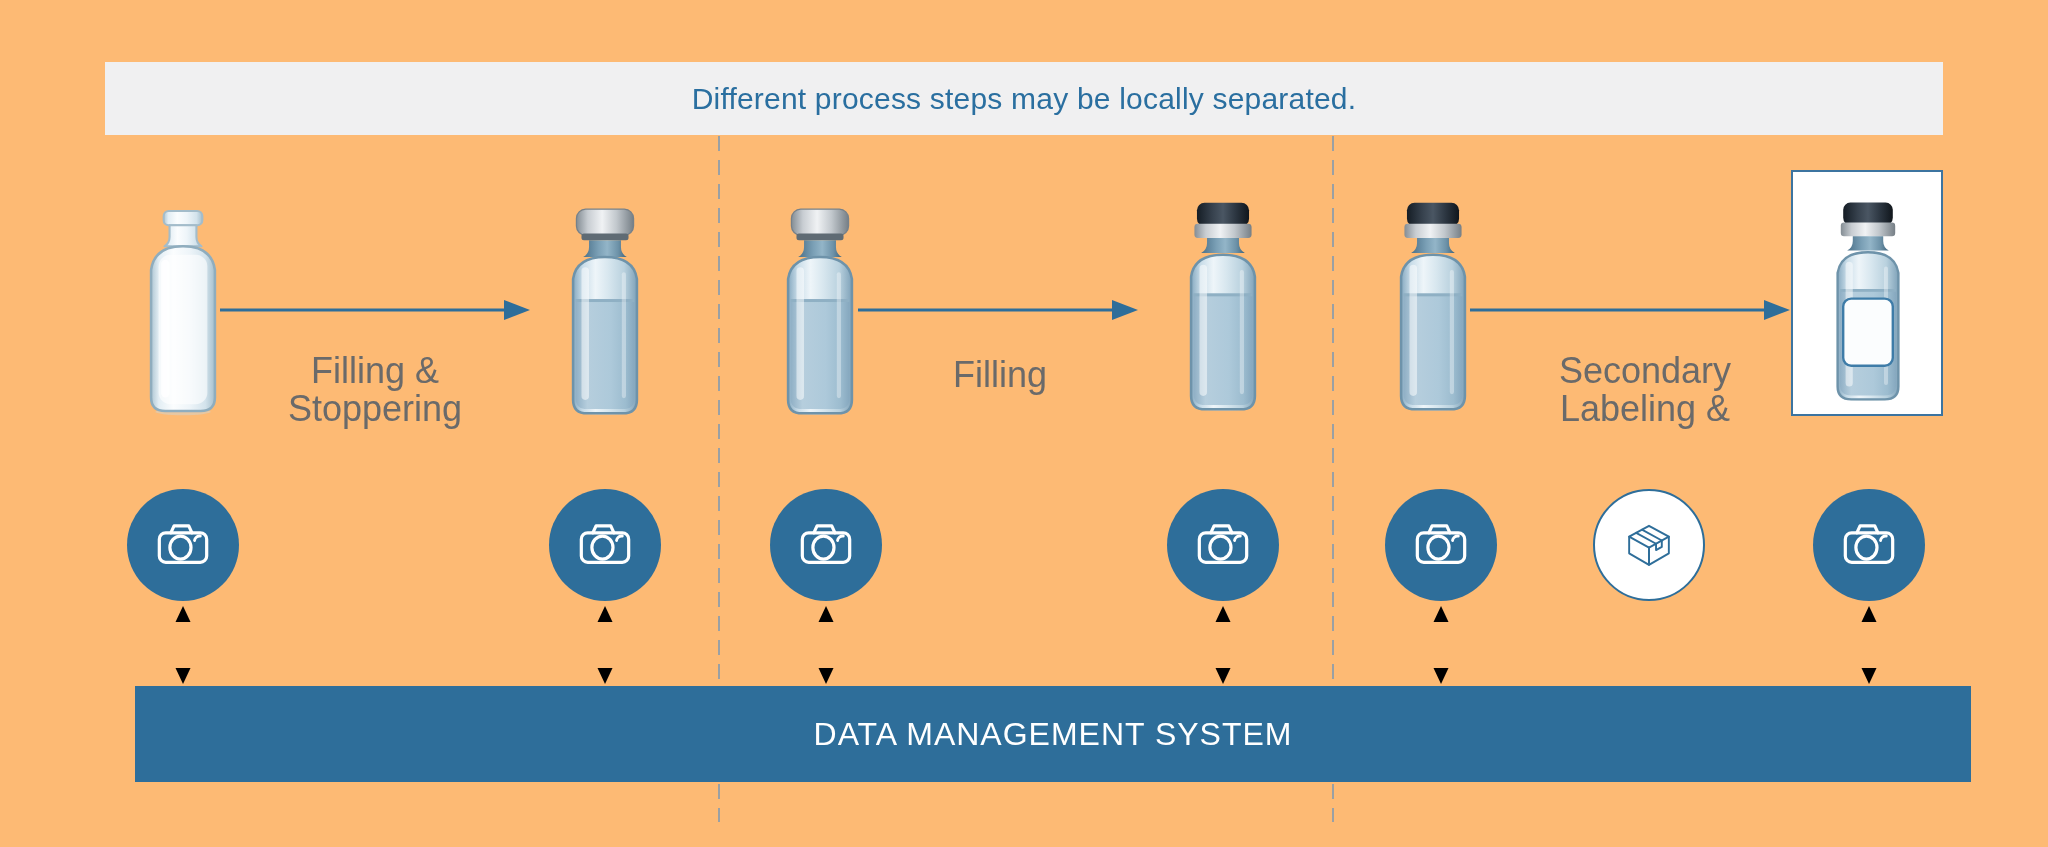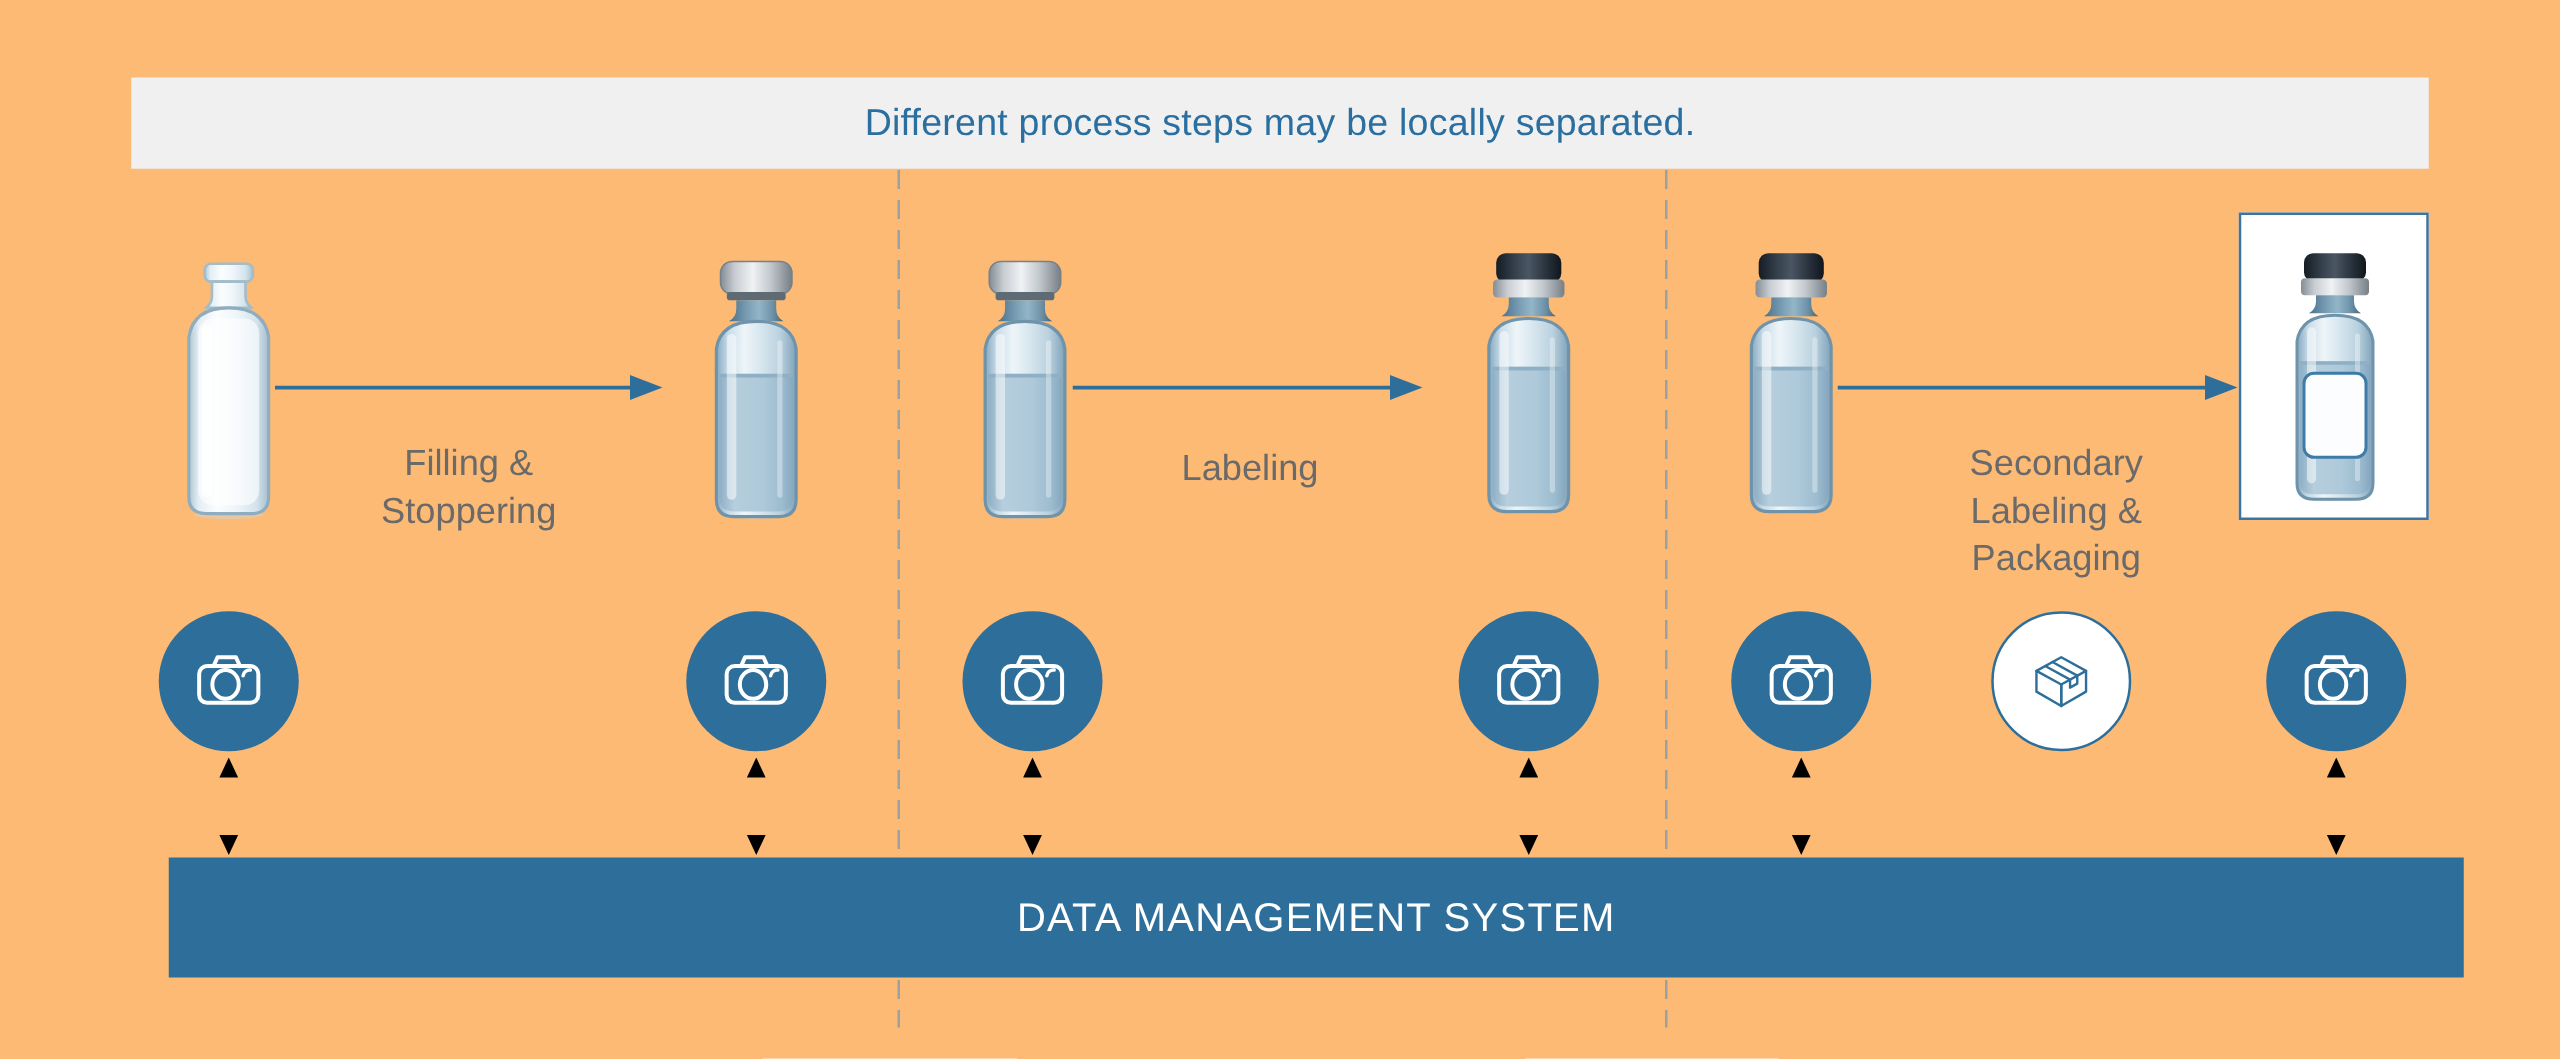--- a/index.html
+++ b/index.html
@@ -43,21 +43,21 @@
   
   .harrow{position:absolute;top:298px;height:24px;z-index:2;}
   .a-1{left:220px;width:310px;}
   .a-2{left:858px;width:280px;}
   .a-3{left:1470px;width:320px;}
   .harrow line{stroke:var(--accent);stroke-width:3;}
   .harrow polygon{fill:var(--accent);}
   
   .step-label{
     position:absolute;width:220px;z-index:2;text-align:center;
-    color:var(--label_text);font-size:29px;line-height:38px;
+    color:var(--label_text);font-size:36px;line-height:38px;
   }
   .step-label span{display:block;}
   .l-1{left:265px;top:352px;}
   .l-2{left:890px;top:356px;}
   .l-3{left:1535px;top:352px;}
   
   .badge{
     position:absolute;top:489px;width:112px;height:112px;border-radius:50%;z-index:2;
     display:flex;align-items:center;justify-content:center;box-sizing:border-box;
   }
@@ -222,37 +222,36 @@
     </svg>
 
   <svg class="vial v-3">
       <use href="#sym-vial-stoppered"></use>
     </svg>
   <svg class="harrow a-2" viewBox="0 0 280 24">
     <line x1="0" y1="12" x2="254" y2="12"></line>
       <polygon points="254,2 280,12 254,22"></polygon>
   </svg>
   <div class="step-label l-2">
-    <span>Labeling</span>
+    <span>Filling</span>
   </div>
   <svg class="vial v-4">
       <use href="#sym-vial-capped"></use>
     </svg>
 
   <svg class="vial v-5">
       <use href="#sym-vial-capped"></use>
     </svg>
   <svg class="harrow a-3" viewBox="0 0 320 24">
     <line x1="0" y1="12" x2="294" y2="12"></line>
       <polygon points="294,2 320,12 294,22"></polygon>
   </svg>
   <div class="step-label l-3">
     <span>Secondary</span>
     <span>Labeling &amp;</span>
-    <span>Packaging</span>
   </div>
   <div class="pack-rect"></div>
   <svg class="vial v-6">
       <use href="#sym-vial-labeled"></use>
     </svg>
 
   <div class="badge cam c-1">
       <svg viewBox="0 0 100 100">
         <use href="#sym-camera"></use>
       </svg>

